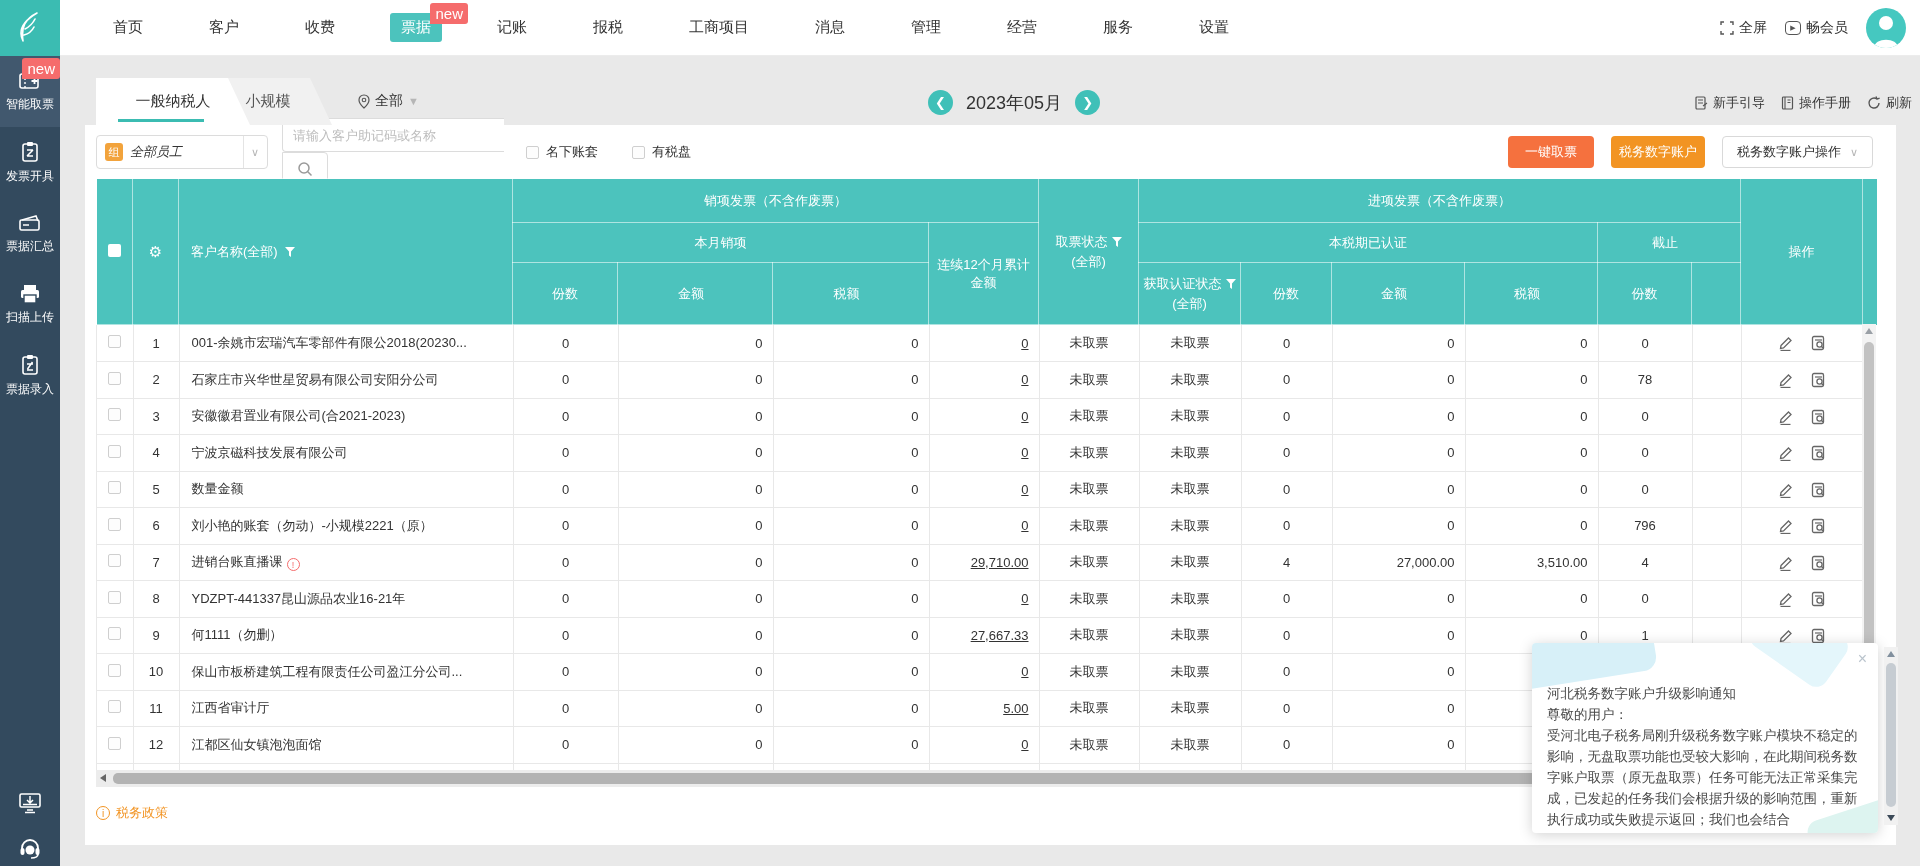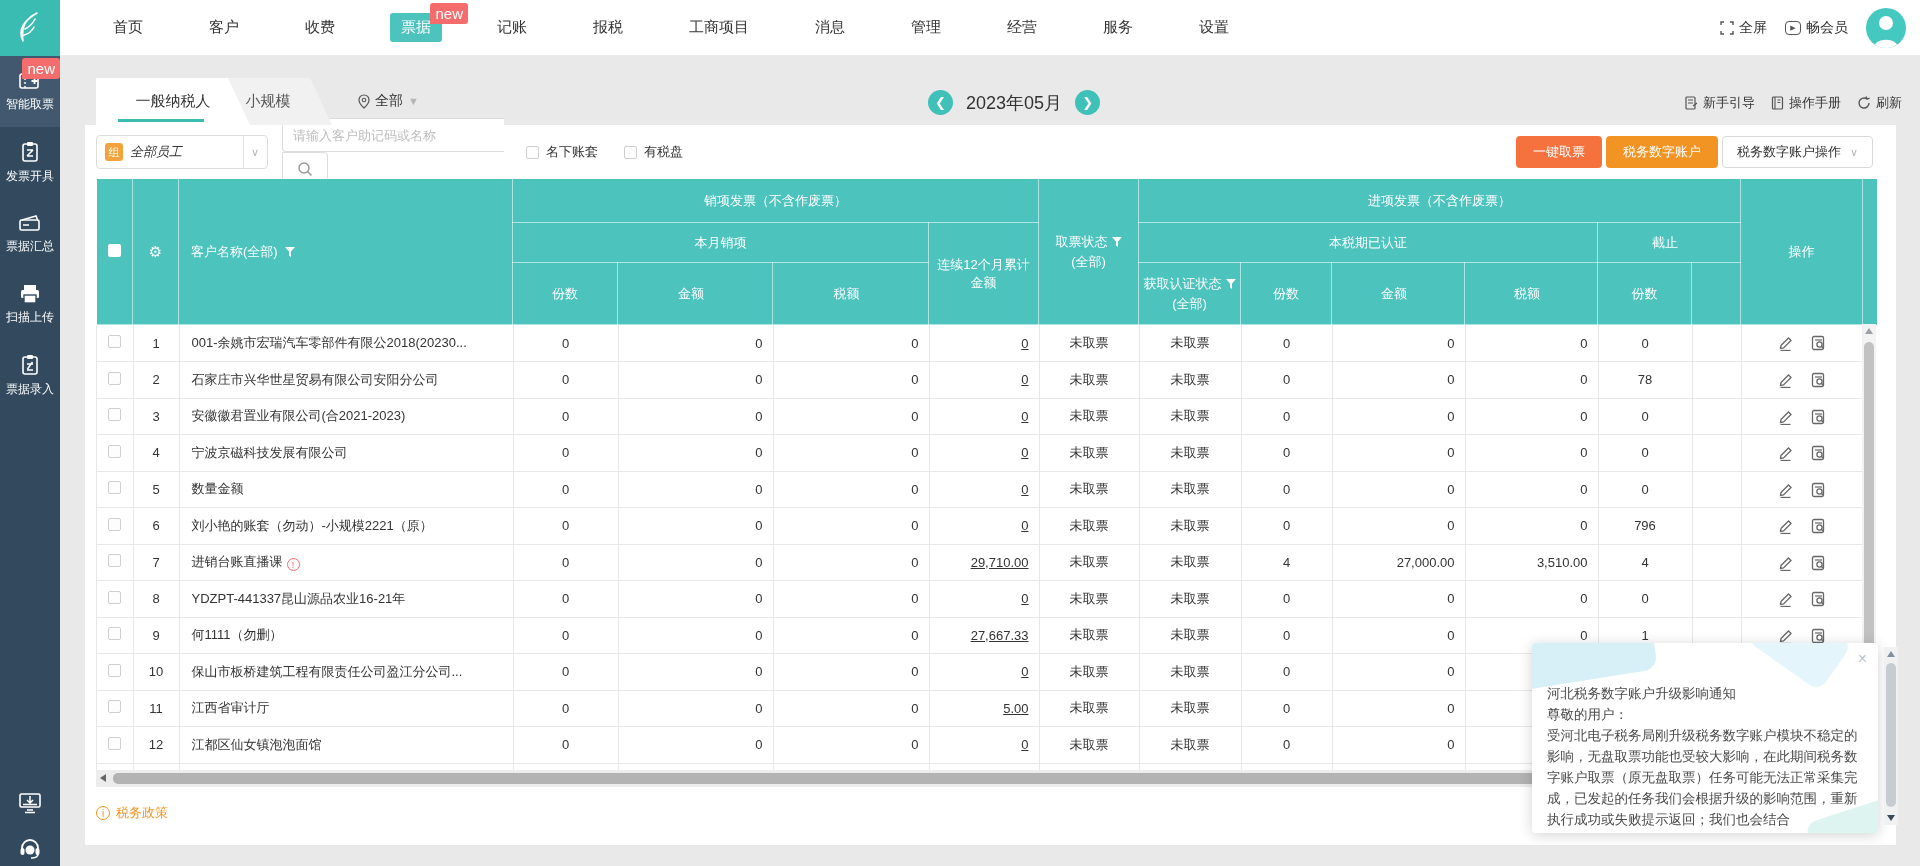--- a/index.html
+++ b/index.html
@@ -34,43 +34,43 @@
   
   .tab { position:absolute; top:22px; height:47px; display:flex; align-items:center; justify-content:center; font-size:15px; cursor:pointer; }
   .tab.t1 { left:36px; width:154px; background:#fff; color:#333; clip-path:polygon(0 0,calc(100% - 22px) 0,100% 100%,0 100%); z-index:3; }
   .tab.t1 .underline { position:absolute; bottom:3px; left:22px; width:86px; height:3px; background:#3bbcb2; }
   .tab.t2 { left:144px; width:128px; background:#f1f1f1; color:#555; clip-path:polygon(0 0,calc(100% - 22px) 0,100% 100%,0 100%); z-index:2; }
   .region-sel { position:absolute; left:298px; top:36px; display:flex; align-items:center; gap:5px; font-size:14px; color:#333; cursor:pointer; }
   .chev { color:#b6b6b6; font-size:11px; }
   .date-nav { position:absolute; left:868px; top:34px; display:flex; align-items:center; gap:13px; }
   .date-btn { width:25px; height:25px; border-radius:50%; background:#3fc0b8; color:#fff; display:flex; align-items:center; justify-content:center; font-size:13px; cursor:pointer; }
   .date-label { font-size:18px; color:#333; }
-  .quick-links { position:absolute; right:18px; top:38px; display:flex; align-items:center; gap:16px; font-size:13px; color:#444; }
+  .quick-links { position:absolute; right:8px; top:38px; display:flex; align-items:center; gap:16px; font-size:13px; color:#444; }
   .quick-links .util { font-size:13px; }
 
   
   .card { position:absolute; left:25px; top:69px; width:1811px; height:720px; background:#fff; }
 
   
   .toolbar { display:flex; align-items:center; padding:10px 0 0 11px; height:44px; }
   .emp-dd { width:172px; height:34px; border:1px solid #dcdcdc; border-radius:4px; display:flex; align-items:center; padding:0 8px; gap:7px; cursor:pointer; }
   .emp-badge { width:18px; height:18px; background:#f2a33c; border-radius:3px; color:#fff; font-size:11px; display:flex; align-items:center; justify-content:center; flex:none; }
   .emp-label { font-size:13px; color:#333; flex:1;font-style:italic; }
   .emp-div { width:1px; height:32px; background:#e4e4e4; }
   .search-wrap { display:flex; margin-left:14px;flex-direction:column; }
   .search-input { width:222px; height:34px; border:1px solid #dcdcdc; border-right:none; border-radius:4px 0 0 4px; padding:0 10px; font-size:13px; color:#333; outline:none; font-family:inherit; }
   .search-input::placeholder { color:#bdbdbd; }
   .search-btn { width:46px; height:34px; border:1px solid #dcdcdc; border-radius:0 4px 4px 0; background:#fff; display:flex; align-items:center; justify-content:center; cursor:pointer; }
-  .cbs { display:flex; align-items:center; gap:26px; margin-left:22px; }
+  .cbs { display:flex; align-items:center; gap:34px; margin-left:22px; }
   .cb { display:flex; align-items:center; gap:7px; font-size:13px; color:#333; cursor:pointer; }
   .cb-box { width:13px; height:13px; border:1px solid #cfcfcf; background:#fdfdfd; border-radius:2px; }
-  .tb-right { margin-left:auto; display:flex; align-items:center; gap:4px; margin-right:23px; }
+  .tb-right { margin-left:auto; display:flex; align-items:center; gap:17px; margin-right:23px; }
   .btn { height:32px; border-radius:4px; font-size:13px; display:flex; align-items:center; justify-content:center; cursor:pointer; white-space:nowrap; }
   .btn.red { background:#f5713e; color:#fff; padding:0 17px; }
-  .btn.orange { background:#f29423; color:#fff; padding:0 17px; }
+  .btn.orange { background:#f29423; color:#fff; padding:0 8px; }
   .btn.ghost { background:#fff; color:#333; border:1px solid #d9d9d9; padding:0 14px; gap:9px; }
 
   
   .table-area { position:relative; margin:9px 0 0 11px; width:1780px; }
   table { border-collapse:collapse; table-layout:fixed; }
   .htable { width:1780px; }
   .btable { width:1766px; }
   th { background:#4cc3bd; color:#fff; font-weight:normal; font-size:13px; border:1px solid rgba(255,255,255,.55); padding:2px 4px; }
   .h1 { height:44px; } .h2 { height:40px; } .h3 { height:62px; }
   th.al { text-align:left; padding-left:12px; }

